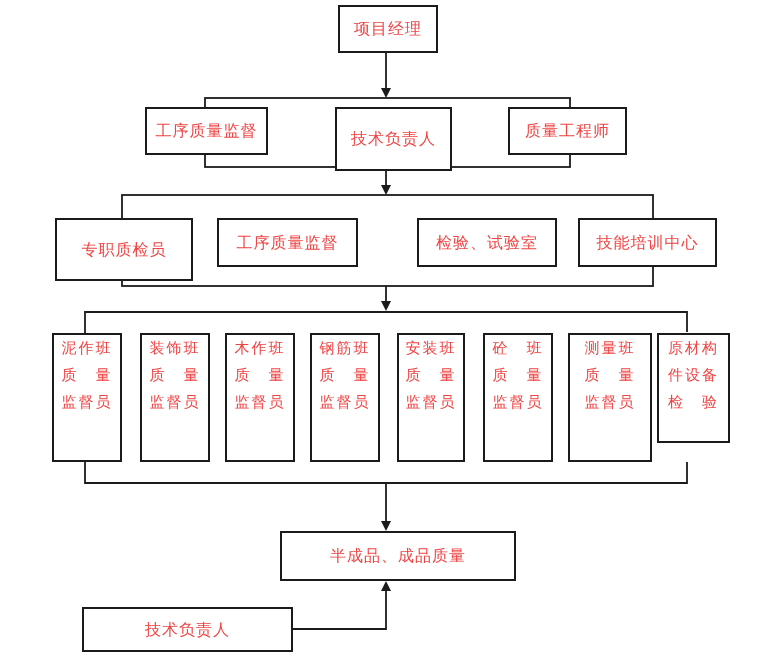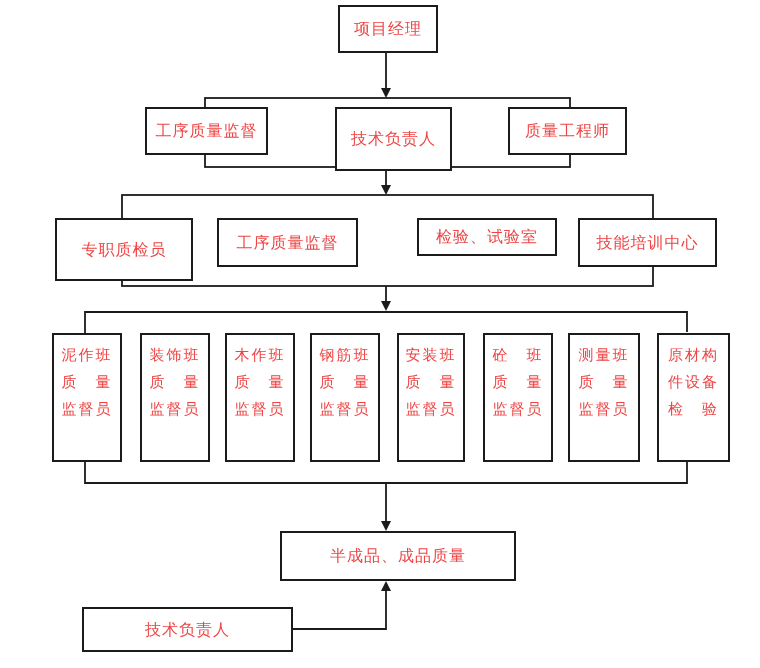--- a/index.html
+++ b/index.html
@@ -10,21 +10,21 @@
   #wires{position:absolute;left:0;top:0;z-index:1;}
   .node{
     position:absolute;z-index:2;box-sizing:border-box;
     background:#ffffff;border:2px solid #1b1b1b;
     display:flex;align-items:center;justify-content:center;
     color:#ef4444;font-size:16px;letter-spacing:1px;line-height:1.2;
     white-space:nowrap;
   }
   .node.team{
     flex-direction:column;justify-content:flex-start;
-    padding-top:7px;font-size:15px;letter-spacing:2px;line-height:27px;
+    font-size:15px;letter-spacing:2px;line-height:27px;
   }
   .tline{width:100%;text-align:center;}
 </style>
 </head>
 <body>
 
 <div id="stage">
 
   <svg id="wires" width="760" height="668" viewBox="0 0 760 668">
     <g fill="none" stroke-width="1.8" stroke="#1b1b1b">
@@ -60,21 +60,21 @@
   <div class="node" style="left:508px;top:107px;width:119px;height:48px;">
     <span>质量工程师</span>
   </div>
 
   <div class="node" style="left:55px;top:218px;width:138px;height:63px;">
     <span>专职质检员</span>
   </div>
   <div class="node" style="left:217px;top:218px;width:141px;height:49px;">
     <span>工序质量监督</span>
   </div>
-  <div class="node" style="left:417px;top:218px;width:140px;height:38px;">
+  <div class="node" style="left:417px;top:218px;width:140px;height:49px;">
     <span>检验、试验室</span>
   </div>
   <div class="node" style="left:578px;top:218px;width:139px;height:49px;">
     <span>技能培训中心</span>
   </div>
 
   <div class="node team" style="left:52px;top:333px;width:70px;height:129px;">
     <div class="tline">泥作班</div>
     <div class="tline">质　量</div>
     <div class="tline">监督员</div>
@@ -97,26 +97,26 @@
   <div class="node team" style="left:397px;top:333px;width:68px;height:129px;">
     <div class="tline">安装班</div>
     <div class="tline">质　量</div>
     <div class="tline">监督员</div>
   </div>
   <div class="node team" style="left:483px;top:333px;width:70px;height:129px;">
     <div class="tline">砼　班</div>
     <div class="tline">质　量</div>
     <div class="tline">监督员</div>
   </div>
-  <div class="node team" style="left:568px;top:333px;width:72px;height:129px;">
+  <div class="node team" style="left:568px;top:333px;width:84px;height:129px;">
     <div class="tline">测量班</div>
     <div class="tline">质　量</div>
     <div class="tline">监督员</div>
   </div>
-  <div class="node team" style="left:657px;top:333px;width:73px;height:129px;">
+  <div class="node team" style="left:657px;top:333px;width:73px;height:110px;">
     <div class="tline">原材构</div>
     <div class="tline">件设备</div>
     <div class="tline">检　验</div>
   </div>
 
   <div class="node" style="left:280px;top:531px;width:236px;height:50px;">
     <span>半成品、成品质量</span>
   </div>
   <div class="node" style="left:82px;top:607px;width:211px;height:45px;">
     <span>技术负责人</span>

